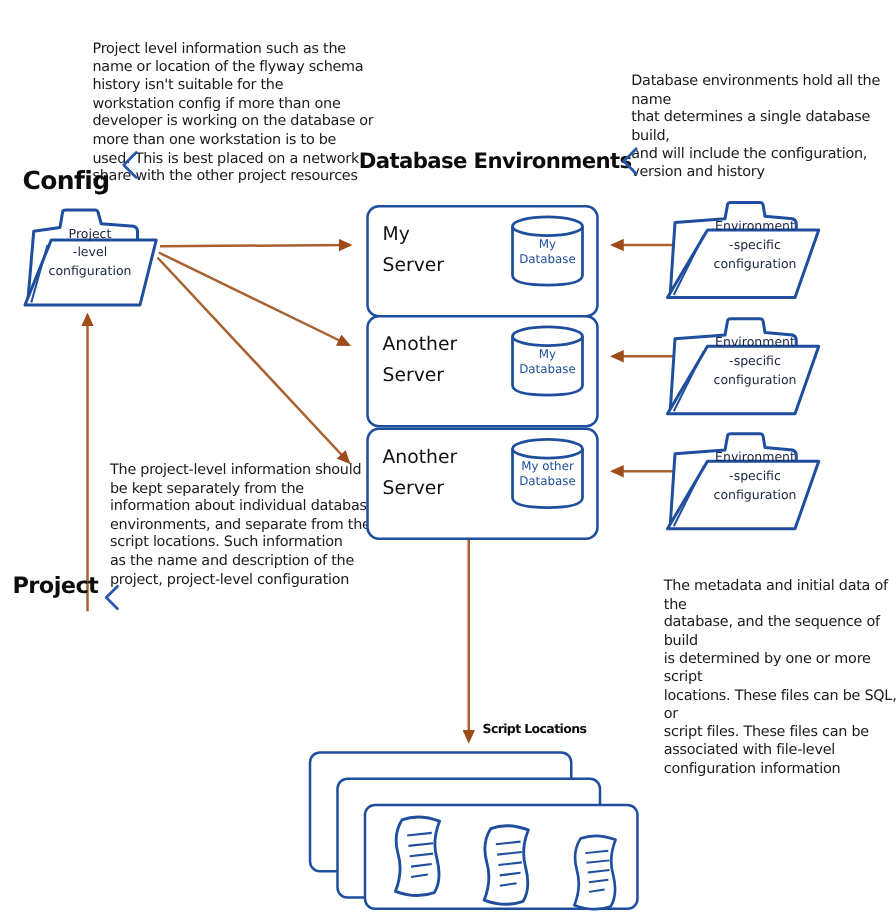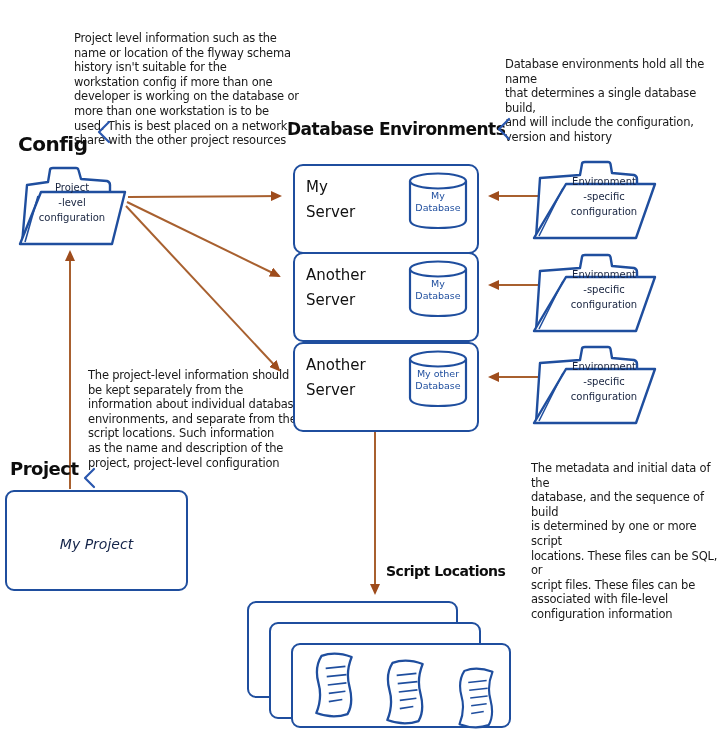--- a/index.html
+++ b/index.html
@@ -107,21 +107,21 @@
   <div class="heading" style="left:287px; top:119px; font-size:17px;">Database Environments</div>
   <svg class="chev" style="left:496px; top:116px;" width="16" height="26">
     <polyline points="13,3 3,13 13,23" fill="none" stroke="#2a57ae" stroke-width="2.2" stroke-linecap="round" stroke-linejoin="round"></polyline>
   </svg>
 
   <div class="heading" style="left:10px; top:458px; font-size:18px;">Project</div>
   <svg class="chev" style="left:82px; top:466px;" width="15" height="24">
     <polyline points="12,3 3,12 12,21" fill="none" stroke="#2a57ae" stroke-width="2.2" stroke-linecap="round" stroke-linejoin="round"></polyline>
   </svg>
 
-  <div class="heading" style="left:386px; top:563px; font-size:14px;">Script Locations</div>
+  <div class="heading" style="left:386px; top:578px; font-size:10px;">Script Locations</div>
 
   <div class="folder" style="left:12px; top:158px; width:118px; height:90px;">
     <svg width="118" height="90">
       <g stroke="#1f4e9e" stroke-width="2.4" fill="#fff" stroke-linejoin="round">
         <path d="M10 86 L15 27 L36 24 L38 12 Q38 10 41 10 L64 10 Q66 10 66.5 12 L69 21 L95 23 Q98 24 98 27 L98 42"></path>
         <path d="M29 34 L113 34 L100 86 L8 86 Z"></path>
         <path d="M26 38 L13 84" fill="none" stroke-width="1.6"></path>
       </g>
     </svg>
     <div class="flabel" style="left:14px; top:22px; width:92px;">Project
@@ -206,23 +206,20 @@
         <path d="M8 86 L12 26 L52 23 L54 12 Q54 10 57 10 L80 10 Q82 10 82.5 12 L84 21 L106 23 Q109 24 109 27 L109 40"></path>
         <path d="M38 32 L127 32 L108 86 L6 86 Z"></path>
         <path d="M35 36 L11 84" fill="none" stroke-width="1.6"></path>
       </g>
     </svg>
     <div class="flabel" style="left:30px; top:22px; width:92px;">Environment
 -specific
 configuration</div>
   </div>
 
-  <div class="project-box">
-    <div class="plabel">My Project</div>
-  </div>
 
   <div class="card" style="left:247px; top:601px; width:211px; height:97px;"></div>
   <div class="card" style="left:269px; top:622px; width:212px; height:97px;"></div>
   <div class="card" style="left:291px; top:643px; width:220px; height:85px;">
     <svg class="scroll-icon" style="left:14px; top:6px;" width="54" height="68" viewBox="0 0 52 64">
       <path d="M14 4 Q27 -1 43 5 Q37 20 41 34 Q45 50 39 60 Q25 65 9 59 Q15 44 11 30 Q7 15 14 4 Z" fill="#fff" stroke="#1f4e9e" stroke-width="2.2" stroke-linejoin="round"></path>
       <g stroke="#1f4e9e" stroke-width="1.6" fill="none">
         <path d="M18 16 L37 14"></path>
           <path d="M19 24 L38 22"></path>
         <path d="M20 32 L38 30"></path>

